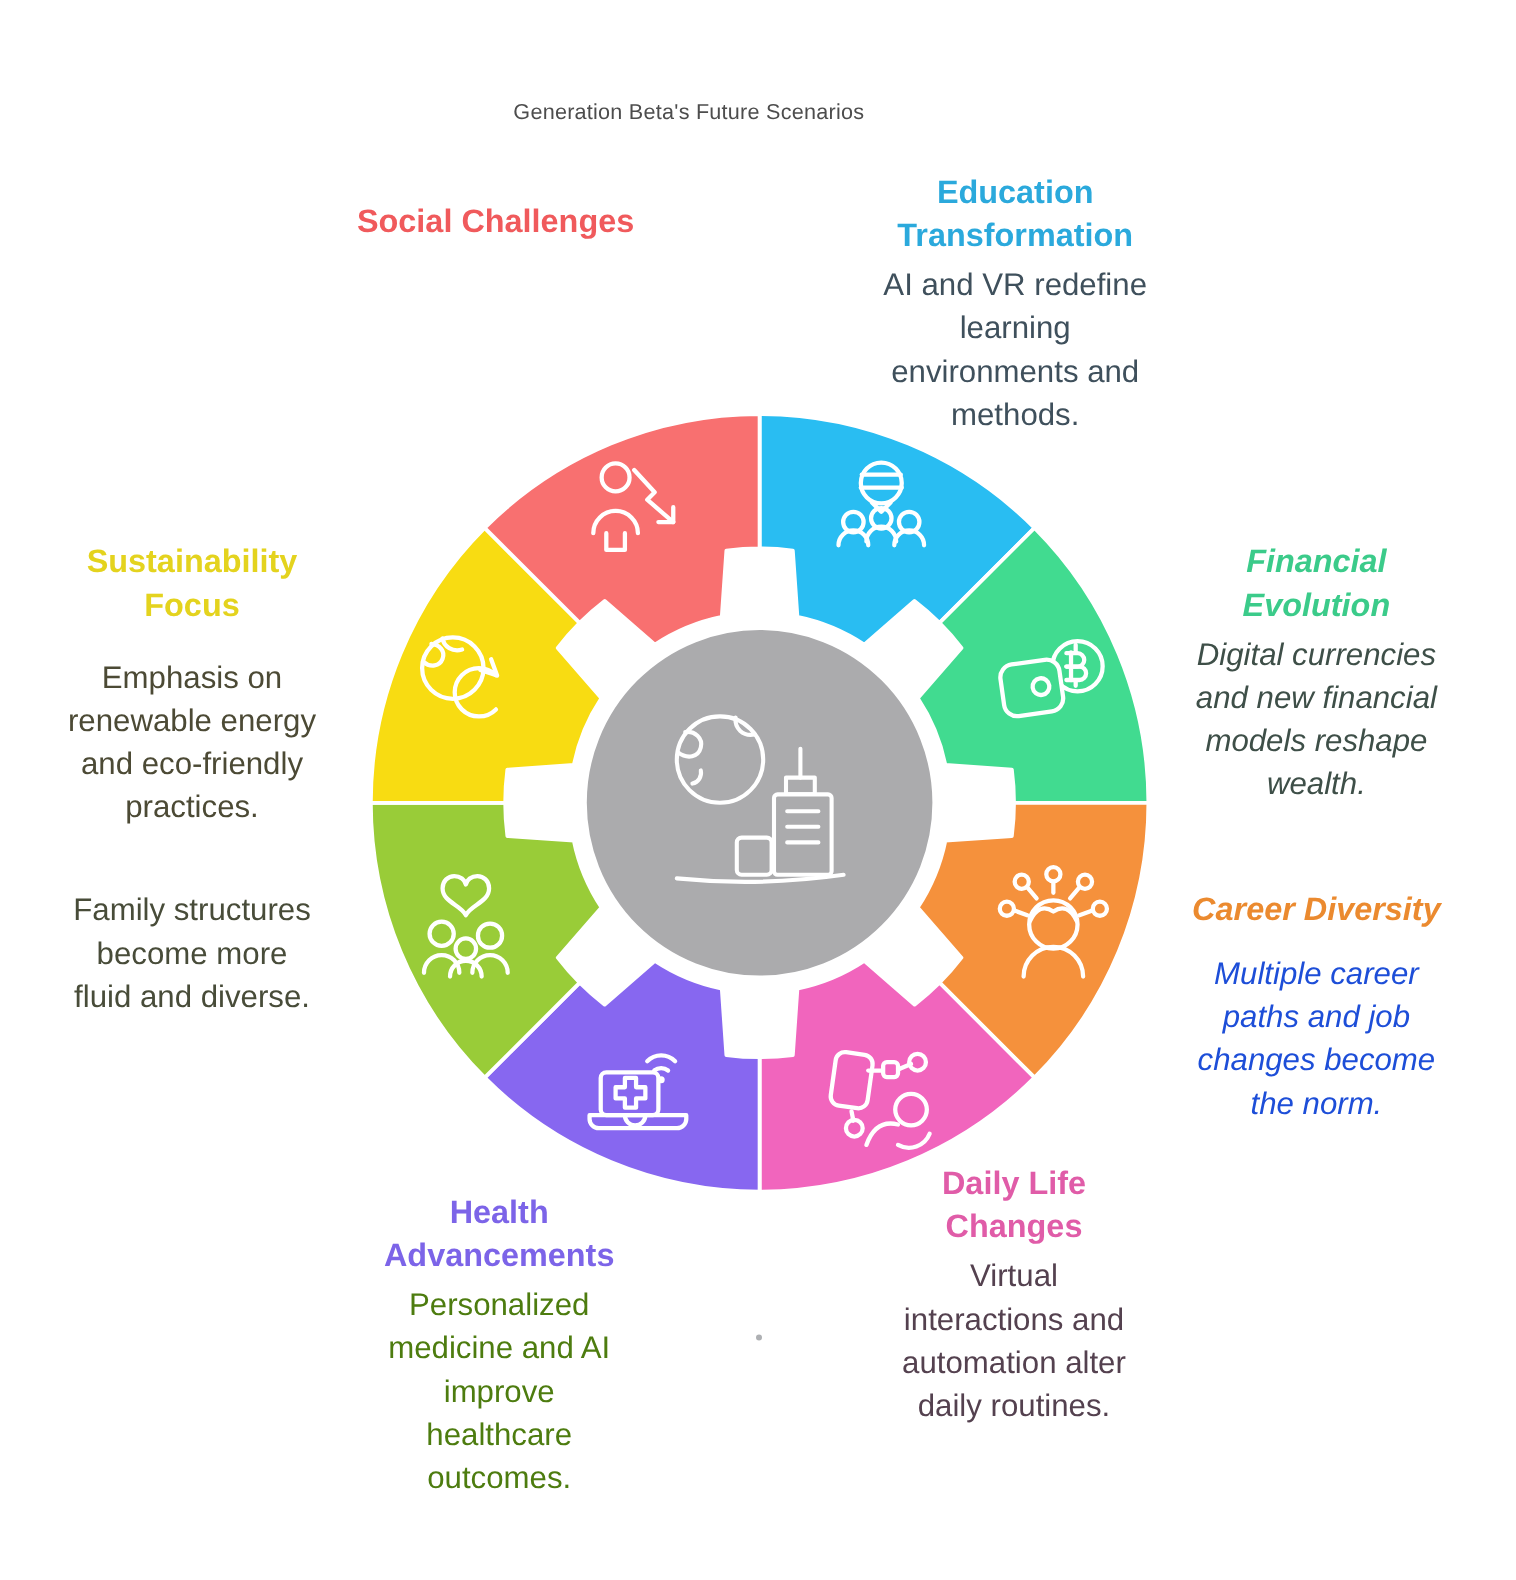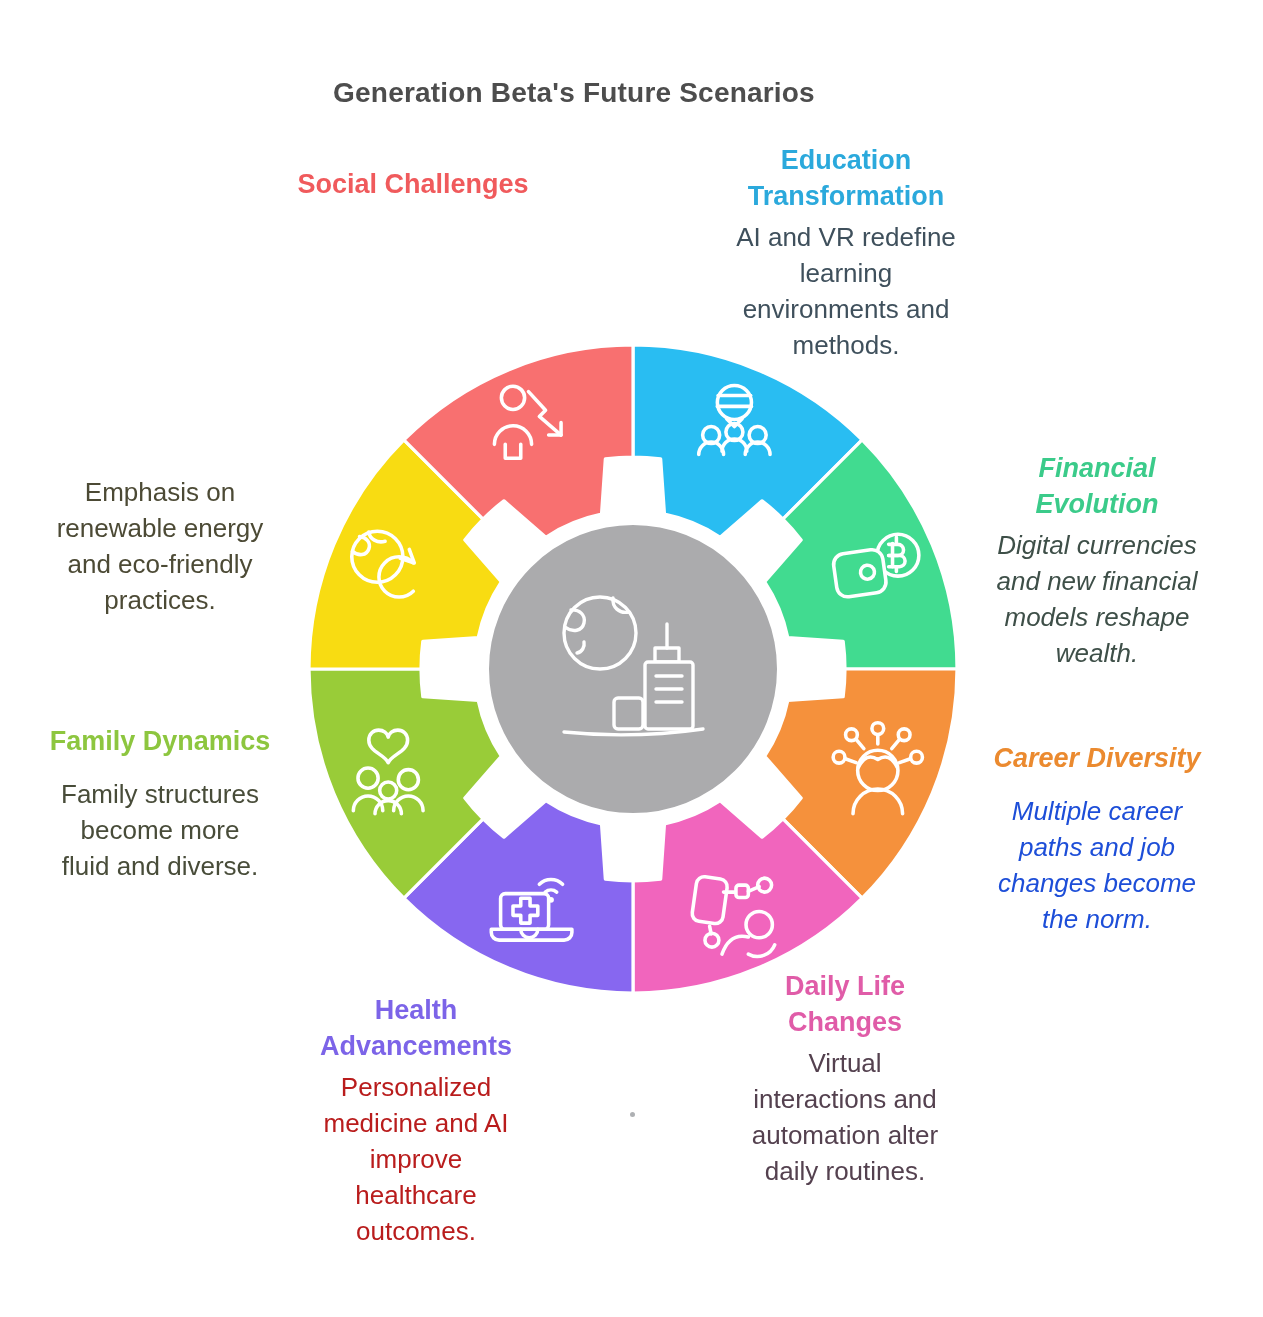--- a/index.html
+++ b/index.html
@@ -4,21 +4,21 @@
 <style>
   html,body{margin:0;padding:0;}
   body{
     width:1263px;height:1317px;background:#ffffff;
     font-family:"Liberation Sans", sans-serif;
     position:relative;overflow:hidden;
   }
   .stage{position:absolute;inset:0;}
   .title{
     position:absolute;left:0;top:78px;width:1148px;
-    text-align:center;font-size:28px;font-weight:bold;line-height:30px;
+    text-align:center;font-size:18px;font-weight:normal;line-height:30px;
     letter-spacing:0.2px;
   }
   #wheel{position:absolute;left:293px;top:329px;width:680px;height:680px;}
   .wedge{stroke:#ffffff;stroke-width:3.2;stroke-linejoin:round;}
   .icon{stroke:#ffffff;stroke-width:2.3;fill:none;stroke-linecap:round;stroke-linejoin:round;}
   .center-icon{stroke:#ffffff;stroke-width:3.4;fill:none;stroke-linecap:round;stroke-linejoin:round;}
   .section{position:absolute;text-align:center;}
   .heading{font-size:27px;font-weight:bold;line-height:36px;white-space:pre-line;}
   .desc{font-size:26px;line-height:36px;white-space:pre-line;margin-top:5px;}
   .gap .desc{margin-top:17px;}
@@ -181,35 +181,36 @@
 Changes</div>
     <div class="desc" style="color: rgb(84, 65, 79);">Virtual
 interactions and
 automation alter
 daily routines.</div>
   </div>
 
   <div class="section sec-health">
     <div class="heading" style="color: rgb(124, 100, 232);">Health
 Advancements</div>
-    <div class="desc" style="color: #b91c1c;">Personalized
+    <div class="desc" style="color: #4d7c0f;">Personalized
 medicine and AI
 improve
 healthcare
 outcomes.</div>
   </div>
 
   <div class="section sec-family gap">
-    <div class="heading" style="color: rgb(141, 198, 63);">Family Dynamics</div>
     <div class="desc" style="color: rgb(72, 76, 57);">Family structures
 become more
 fluid and diverse.</div>
   </div>
 
   <div class="section sec-sustainability">
+    <div class="heading" style="color: rgb(228, 211, 30);">Sustainability
+Focus</div>
     <div class="desc" style="color: rgb(76, 74, 53); margin-top: 24px;">Emphasis on
 renewable energy
 and eco-friendly
 practices.</div>
   </div>
 
   <div class="section sec-social gap">
     <div class="heading" style="color: rgb(240, 90, 92);">Social Challenges</div>
   </div>
 

